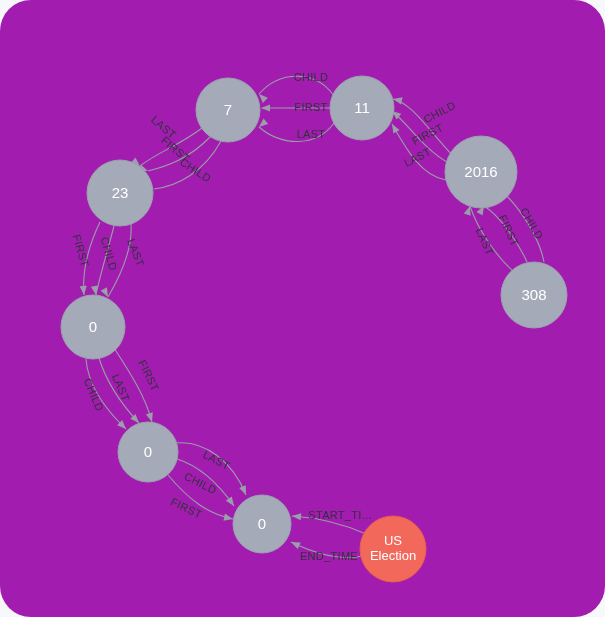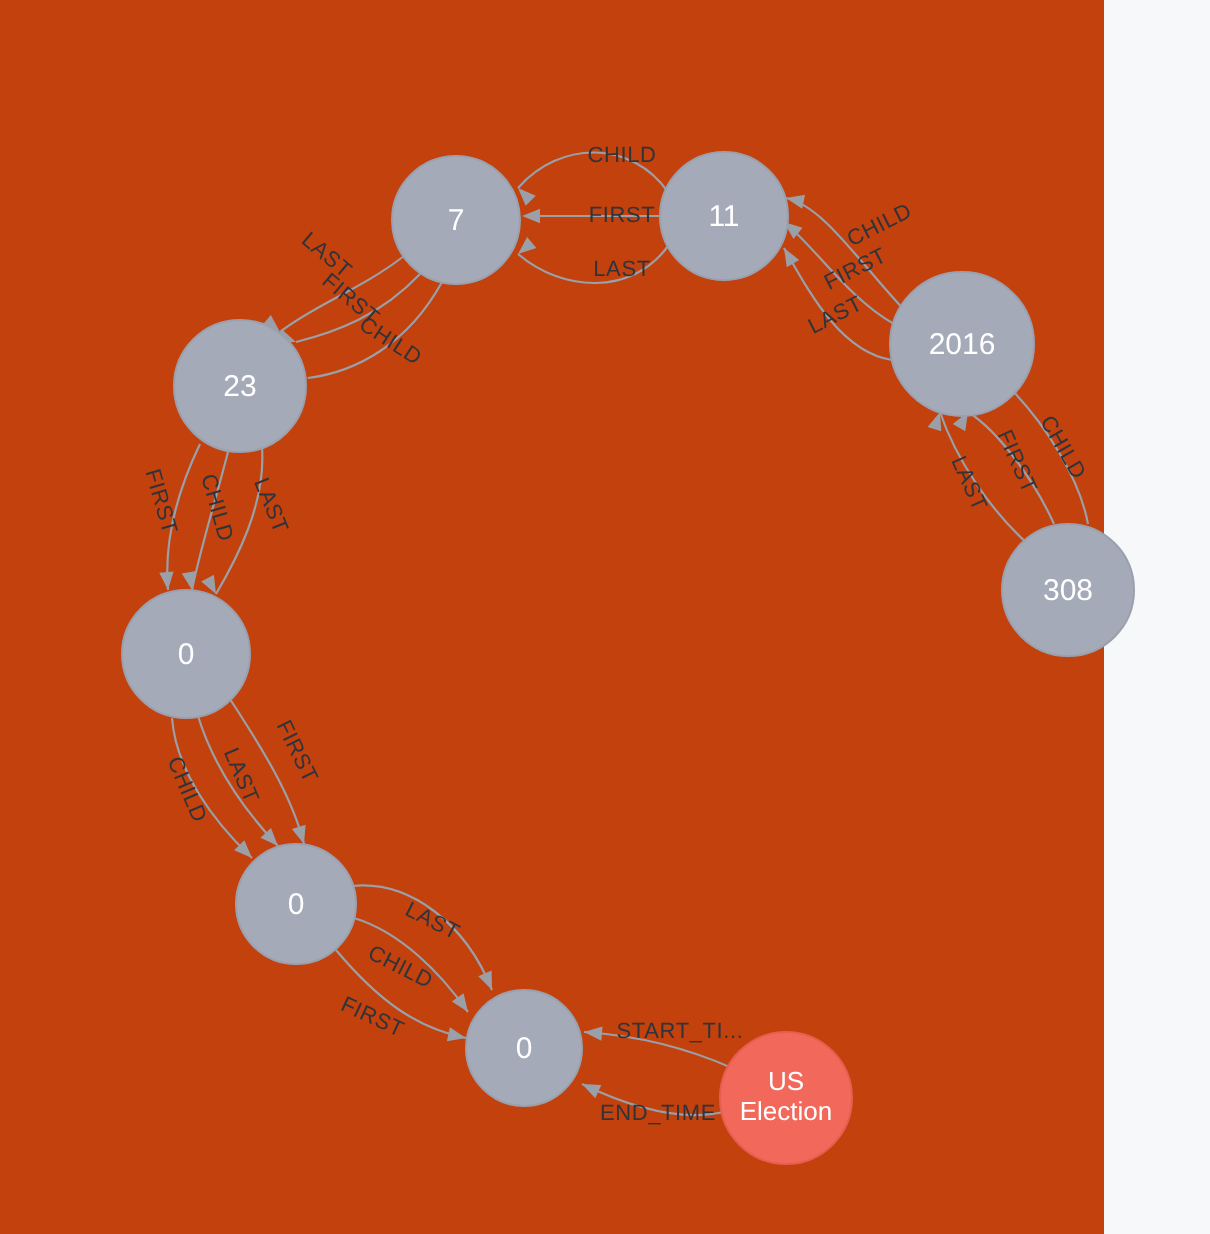--- a/index.html
+++ b/index.html
@@ -8,23 +8,24 @@
     background: #f7f8fa;
   }
   body {
     width: 605px;
     height: 617px;
     overflow: hidden;
     font-family: "Liberation Sans", sans-serif;
   }
   #graph-canvas {
     position: relative;
-    width: 552px;
+    width: 605px;
     height: 617px;
-    background: #c2410c;
+    background: #a21caf;
+    border-radius: 31px;
   }
   svg#graph-svg {
     position: absolute;
     top: 0;
     left: 0;
     width: 605px;
     height: 617px;
   }
   .edge-path {
     fill: none;

